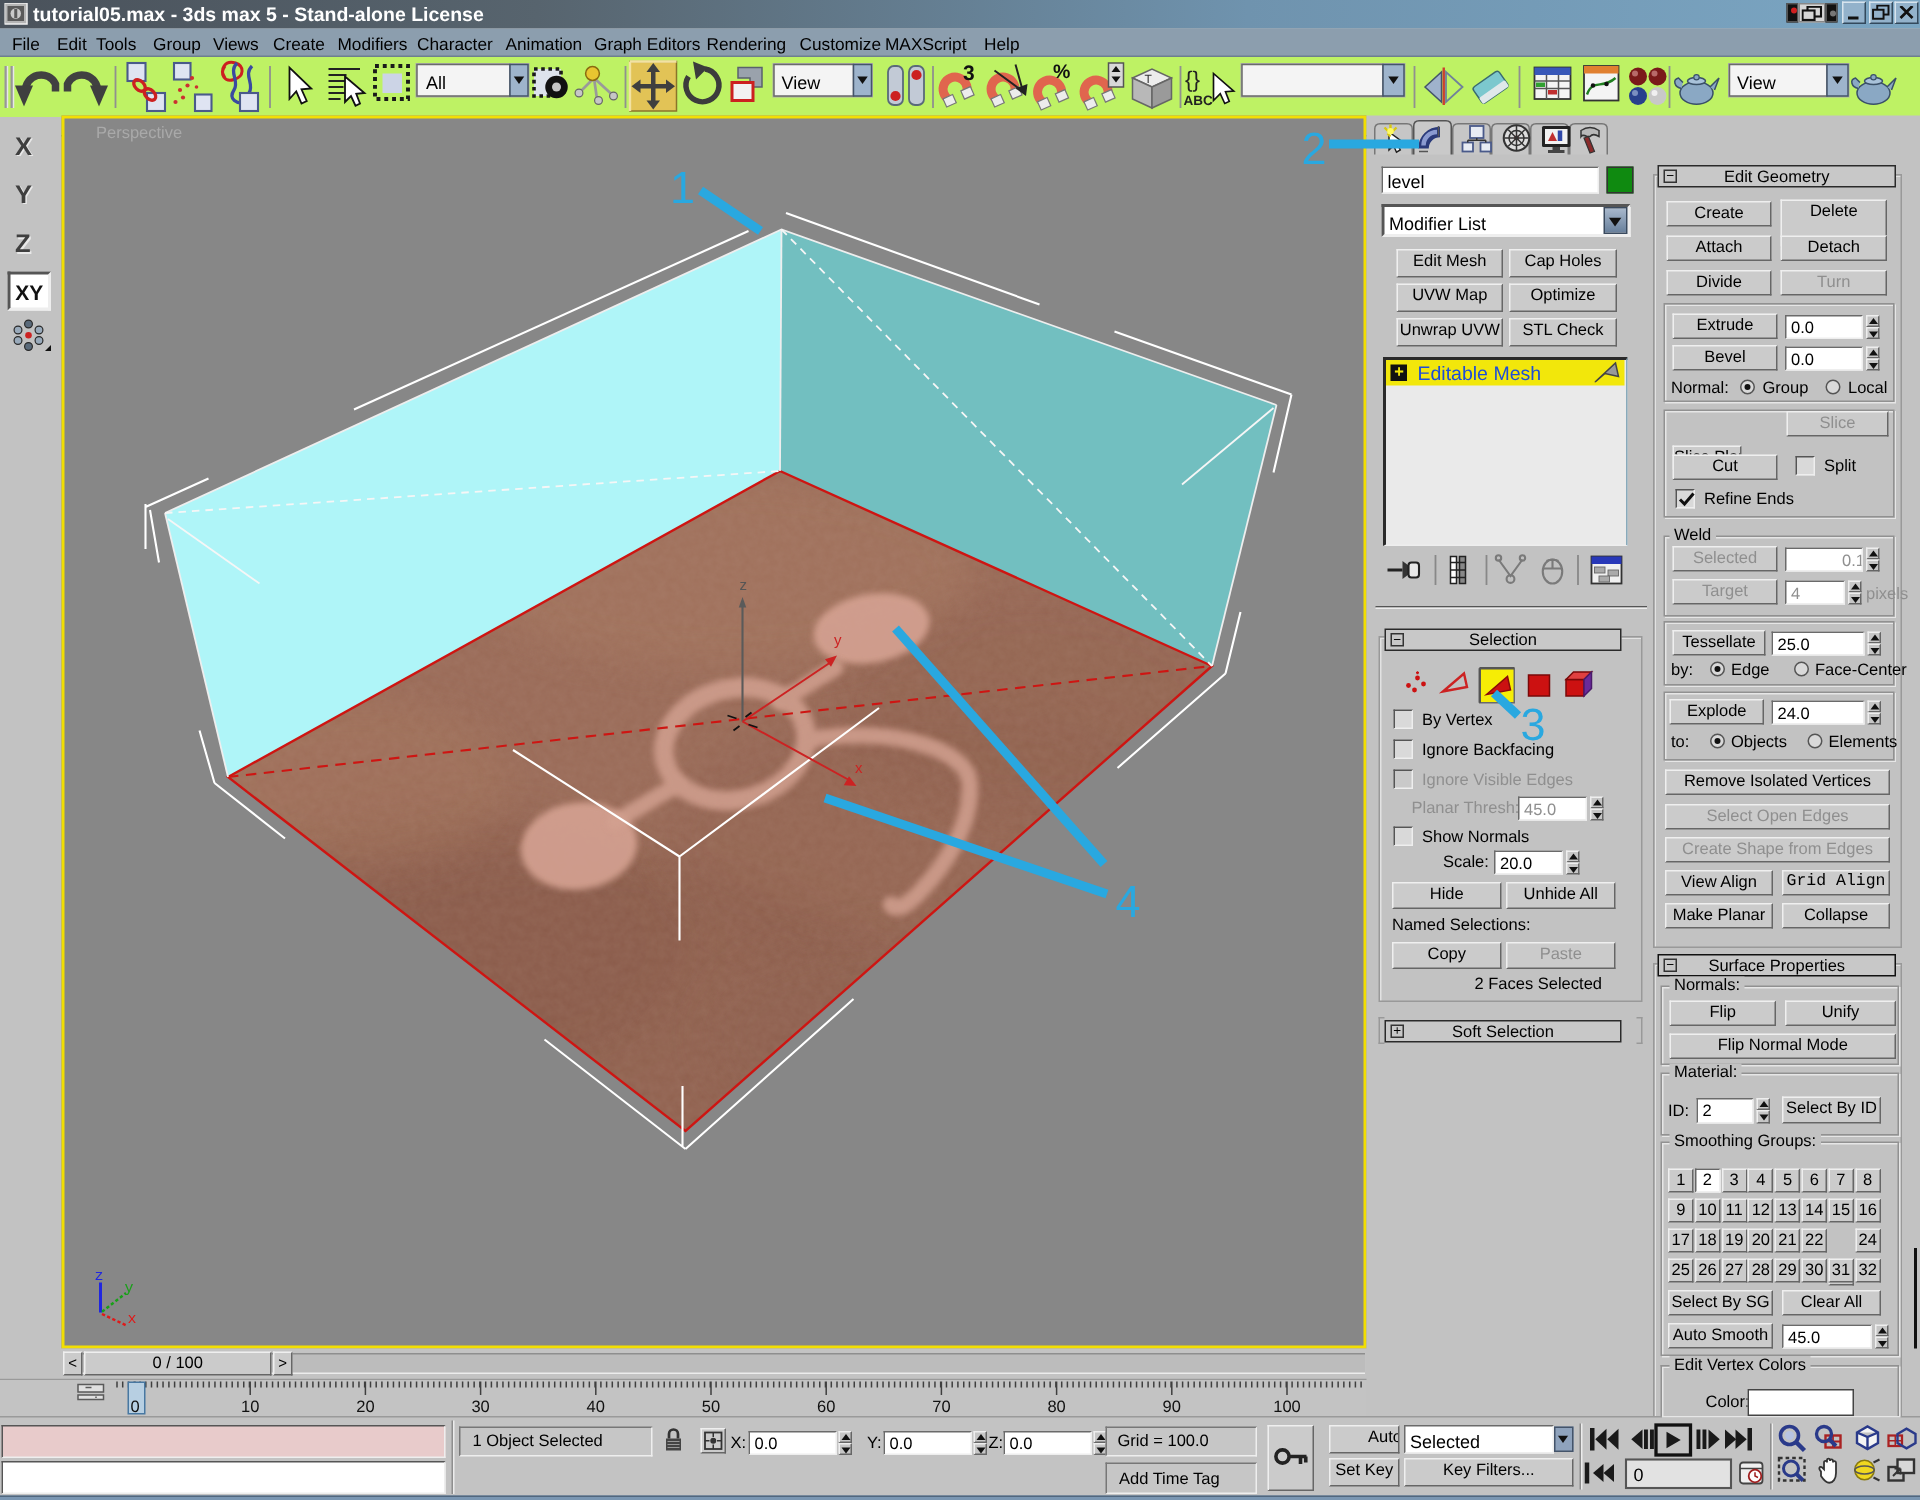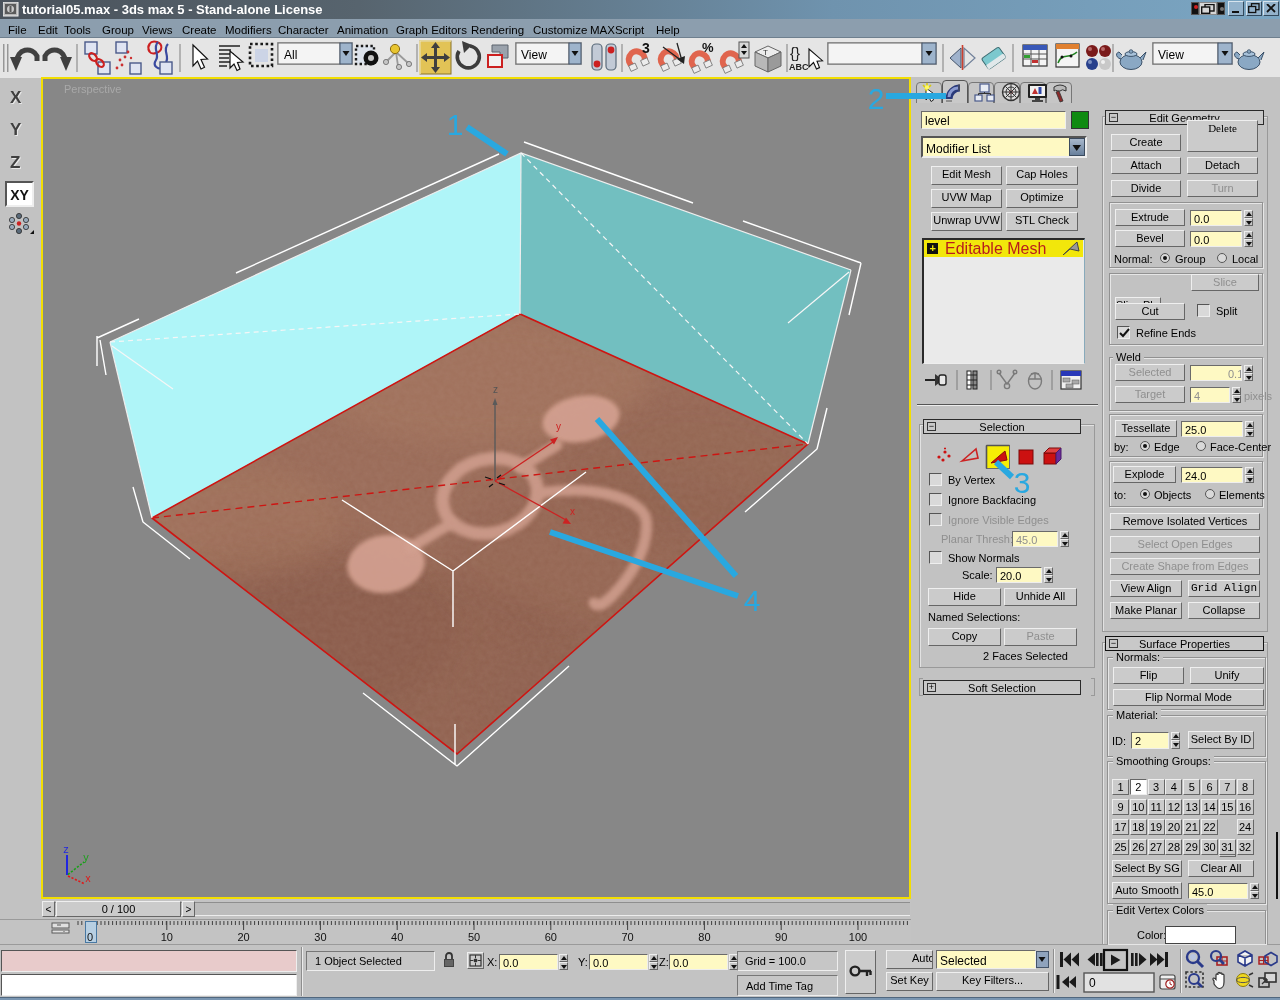--- a/index.html
+++ b/index.html
@@ -1,26 +1,26 @@
 <!DOCTYPE html>
 <html><head>
 <meta charset="utf-8">
 <style>
 * { margin:0; padding:0; box-sizing:border-box; }
 html,body { width:1280px; height:1000px; overflow:hidden; }
 body { font-family:"Liberation Sans", sans-serif; position:relative; background:#c2c2c2; }
 .abs { position:absolute; }
 .t11 { font-size:11px; line-height:13px; color:#000; white-space:nowrap; }
-.t12 { font-size:16px; line-height:14px; color:#b91c1c; white-space:nowrap; }
+.t12 { font-size:13px; line-height:14px; color:#1d4ed8; white-space:nowrap; }
 .dis { color:#8f8f8f !important; }
 .btn { position:absolute; background:#cbcbcb; border-top:1px solid #efefef; border-left:1px solid #efefef;
   border-bottom:1px solid #666; border-right:1px solid #666; font-size:11px; color:#000;
   text-align:center; white-space:nowrap; overflow:hidden; }
 .btn span { position:relative; top:1px; }
-.fld { position:absolute; background:#fef9c3; border-top:1px solid #6a6a6a; border-left:1px solid #6a6a6a;
+.fld { position:absolute; background:#ffffff; border-top:1px solid #6a6a6a; border-left:1px solid #6a6a6a;
   border-bottom:1px solid #eee; border-right:1px solid #eee; font-size:11px; color:#000; padding:2px 0 0 3px; white-space:nowrap; overflow:hidden;}
 .sunkp { position:absolute; background:#c6c6c6; border-top:1px solid #777; border-left:1px solid #777;
   border-bottom:1px solid #eee; border-right:1px solid #eee; font-size:11px; color:#000; white-space:nowrap; overflow:hidden;}
 .gbox { position:absolute; border:1px solid #919191; box-shadow:1px 1px 0 #e6e6e6, inset 1px 1px 0 #e6e6e6; }
 .glab { position:absolute; background:#c2c2c2; font-size:11px; color:#000; padding:0 3px; white-space:nowrap; }
 .rhead { position:absolute; background:#c8c8c8; border:1px solid #2a2a2a; font-size:11px; color:#000;
   text-align:center; white-space:nowrap; }
 .pmbox { position:absolute; width:9px; height:9px; border:1px solid #333; font-size:9px; line-height:7px; text-align:center; color:#000; background:#c8c8c8;}
 .cb { position:absolute; width:13px; height:13px; background:#d9d9d9; border-top:1px solid #555; border-left:1px solid #555; border-bottom:1px solid #eee; border-right:1px solid #eee; }
 .cb.dcb { background:#c9c9c9; }
@@ -79,21 +79,21 @@
   <div class="menu-item" style="left:225px;">Modifiers</div>
   <div class="menu-item" style="left:278px;">Character</div>
   <div class="menu-item" style="left:337px;">Animation</div>
   <div class="menu-item" style="left:396px;">Graph Editors</div>
   <div class="menu-item" style="left:471px;">Rendering</div>
   <div class="menu-item" style="left:533px;">Customize</div>
   <div class="menu-item" style="left:590px;">MAXScript</div>
   <div class="menu-item" style="left:656px;">Help</div>
 </div>
 
-<div class="abs" id="toolbar" style="left:0;top:38px;width:1280px;height:53px;background:#e5e5e5;border-bottom:1px solid #15803d;">
+<div class="abs" id="toolbar" style="left:0;top:38px;width:1280px;height:53px;background:#bef264;border-bottom:1px solid #15803d;">
 <svg class="abs" style="left:0;top:0" width="1280" height="40" viewBox="0 38 1280 40">
 
   <path d="M4 44 L4 72 M8 44 L8 72" stroke="#979797" stroke-width="2"></path>
   <path d="M5 44 L5 72 M9 44 L9 72" stroke="#e8e8e8" stroke-width="1"></path>
 
   <g stroke="#909090" stroke-width="1.2">
     <path d="M77 44 L77 72 M180 44 L180 72 M417 44 L417 72 M622 44 L622 72 M787 44 L787 72 M943 44 L943 72 M1013 44 L1013 72 M1113 44 L1113 72"></path>
   </g>
 
   <g>
@@ -759,21 +759,21 @@
 
 <div class="abs" style="left:8px;top:601px;width:4px;height:18px;border:1px solid #999;border-right:none;"></div>
 <div class="abs" style="left:180px;top:601px;width:4px;height:18px;border:1px solid #999;border-left:none;"></div>
 <div class="rhead" style="left:12px;top:603px;width:158px;height:15px;padding-top:1px;">Soft Selection</div>
 <div class="pmbox" style="left:16px;top:606px;">+</div>
 
 <div class="abs" style="left:191px;top:39px;width:166px;height:516px;border:1px solid #999;box-shadow:inset 1px 1px 0 #e2e2e2;"></div>
 <div class="rhead" style="left:194px;top:33px;width:159px;height:15px;padding-top:1px;">Edit Geometry</div>
 <div class="pmbox" style="left:198px;top:36px;">−</div>
 <div class="btn" style="left:200px;top:57px;width:70px;height:17px;"><span>Create</span></div>
-<div class="btn" style="left:276px;top:43px;width:71px;height:32px;font-family:Liberation Serif, serif;"><span>Delete</span></div>
+<div class="btn" style="left:276px;top:56px;width:71px;height:32px;"><span>Delete</span></div>
 <div class="btn" style="left:200px;top:80px;width:70px;height:17px;"><span>Attach</span></div>
 <div class="btn" style="left:276px;top:80px;width:71px;height:17px;"><span>Detach</span></div>
 <div class="btn" style="left:200px;top:103px;width:70px;height:17px;"><span>Divide</span></div>
 <div class="btn" style="left:276px;top:103px;width:71px;height:17px;"><span class="dis">Turn</span></div>
 <div class="gbox" style="left:198px;top:125px;width:154px;height:66px;"></div>
 <div class="btn" style="left:204px;top:132px;width:70px;height:17px;"><span>Extrude</span></div>
 <div class="fld" style="left:279px;top:133px;width:52px;height:16px;">0.0</div>
 <div class="spin" style="left:333px;top:133px;height:16px;">
       <div class="up" style="top:0;height:8px;"></div>
       <div class="dn" style="top:8px;height:8px;"></div>

